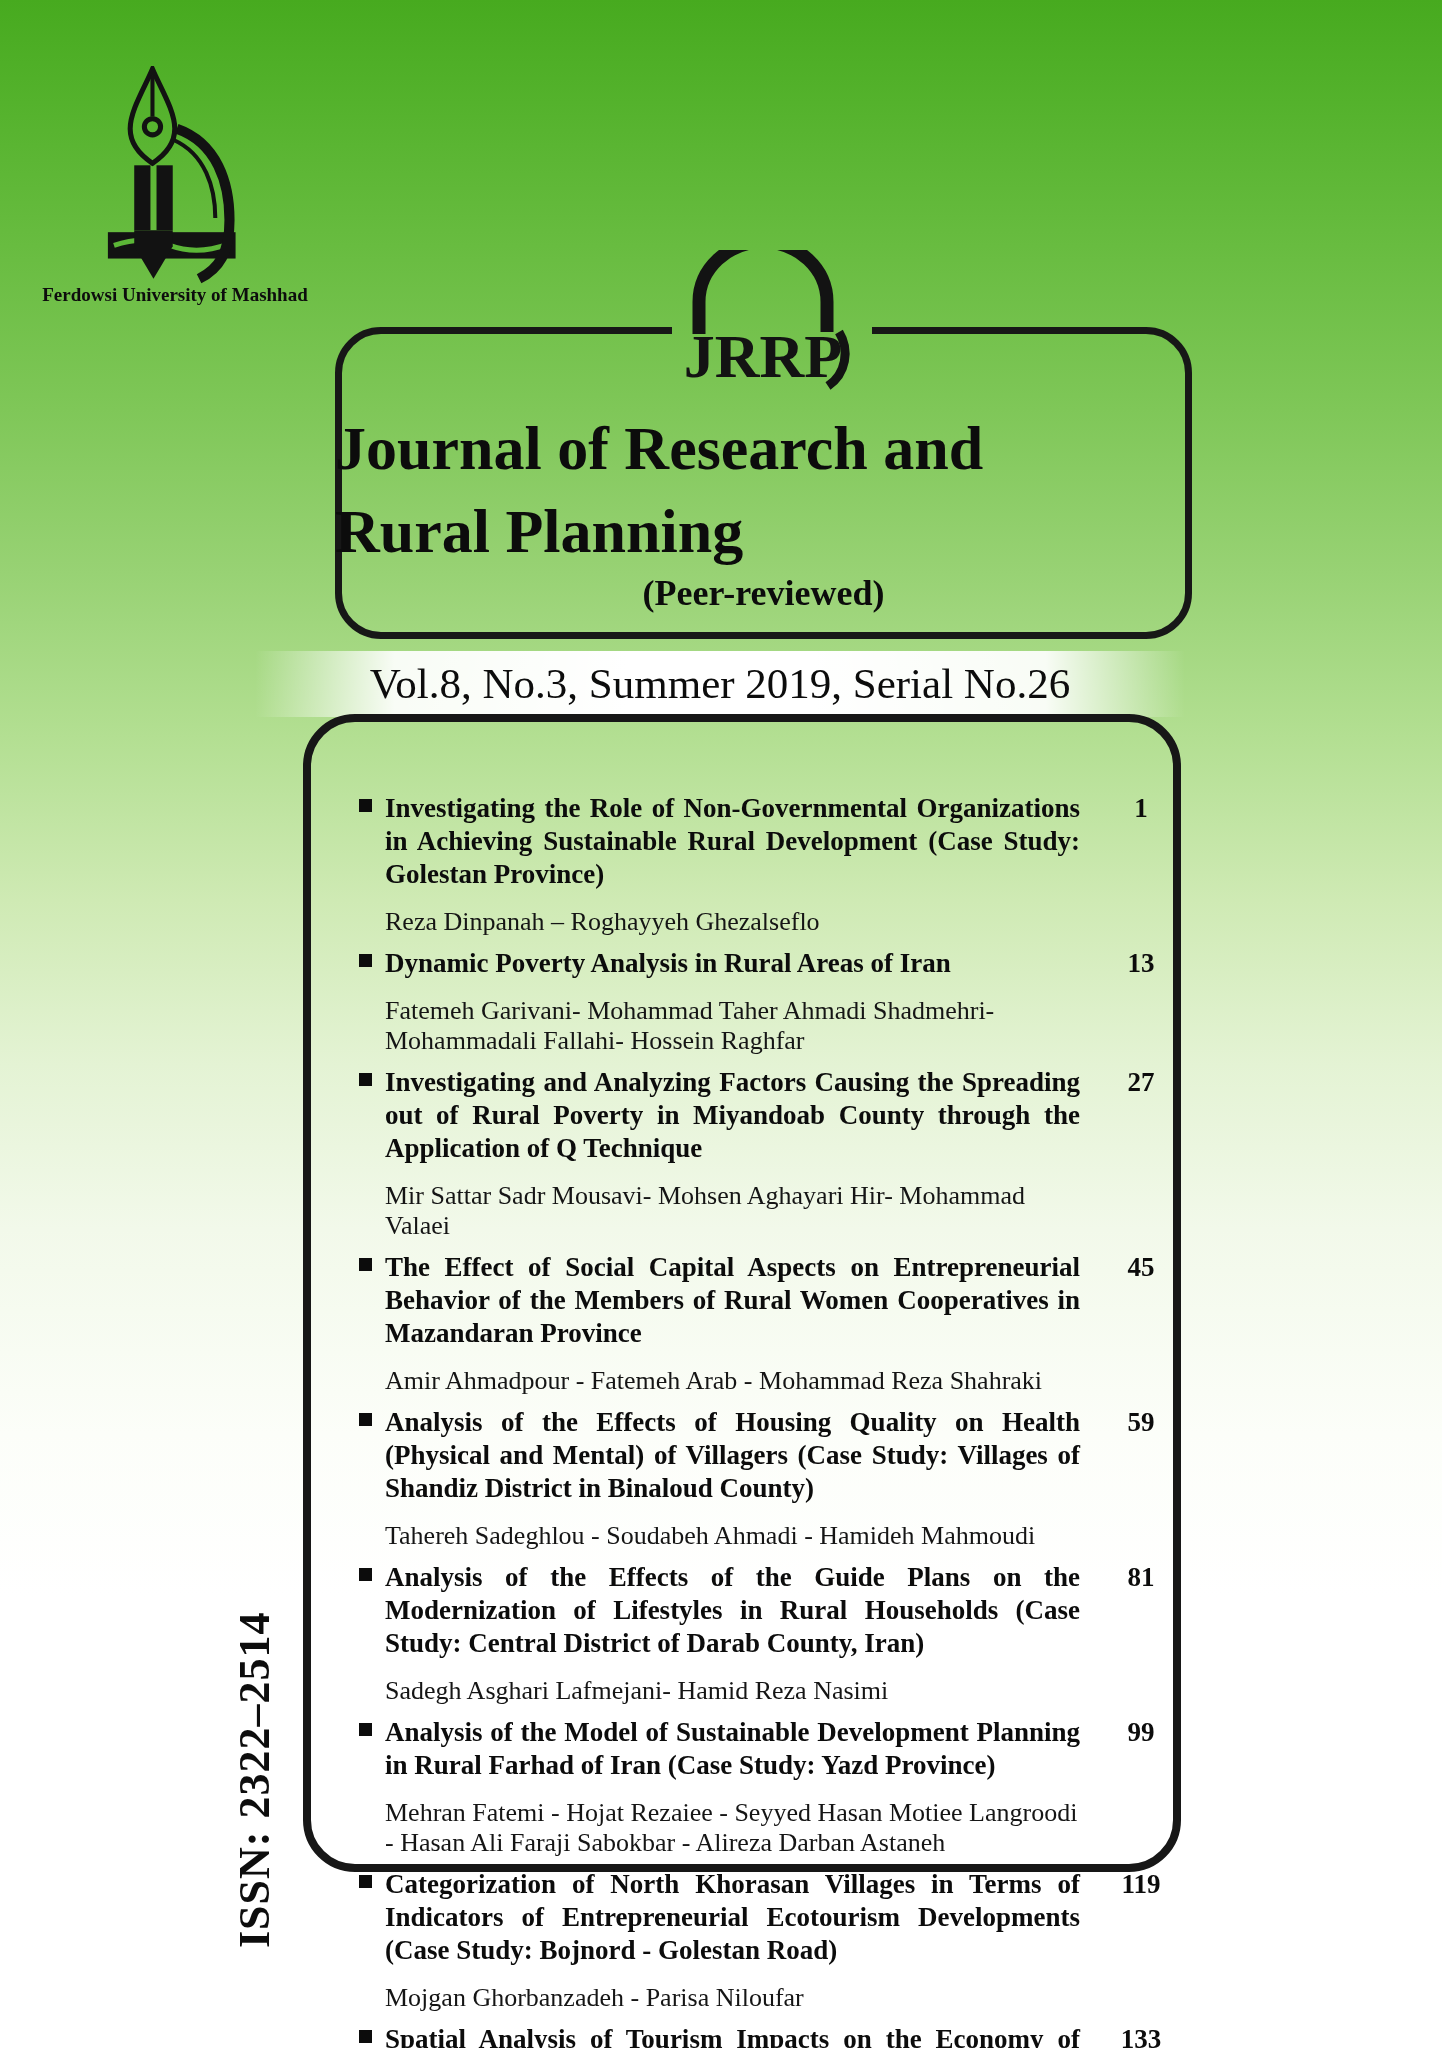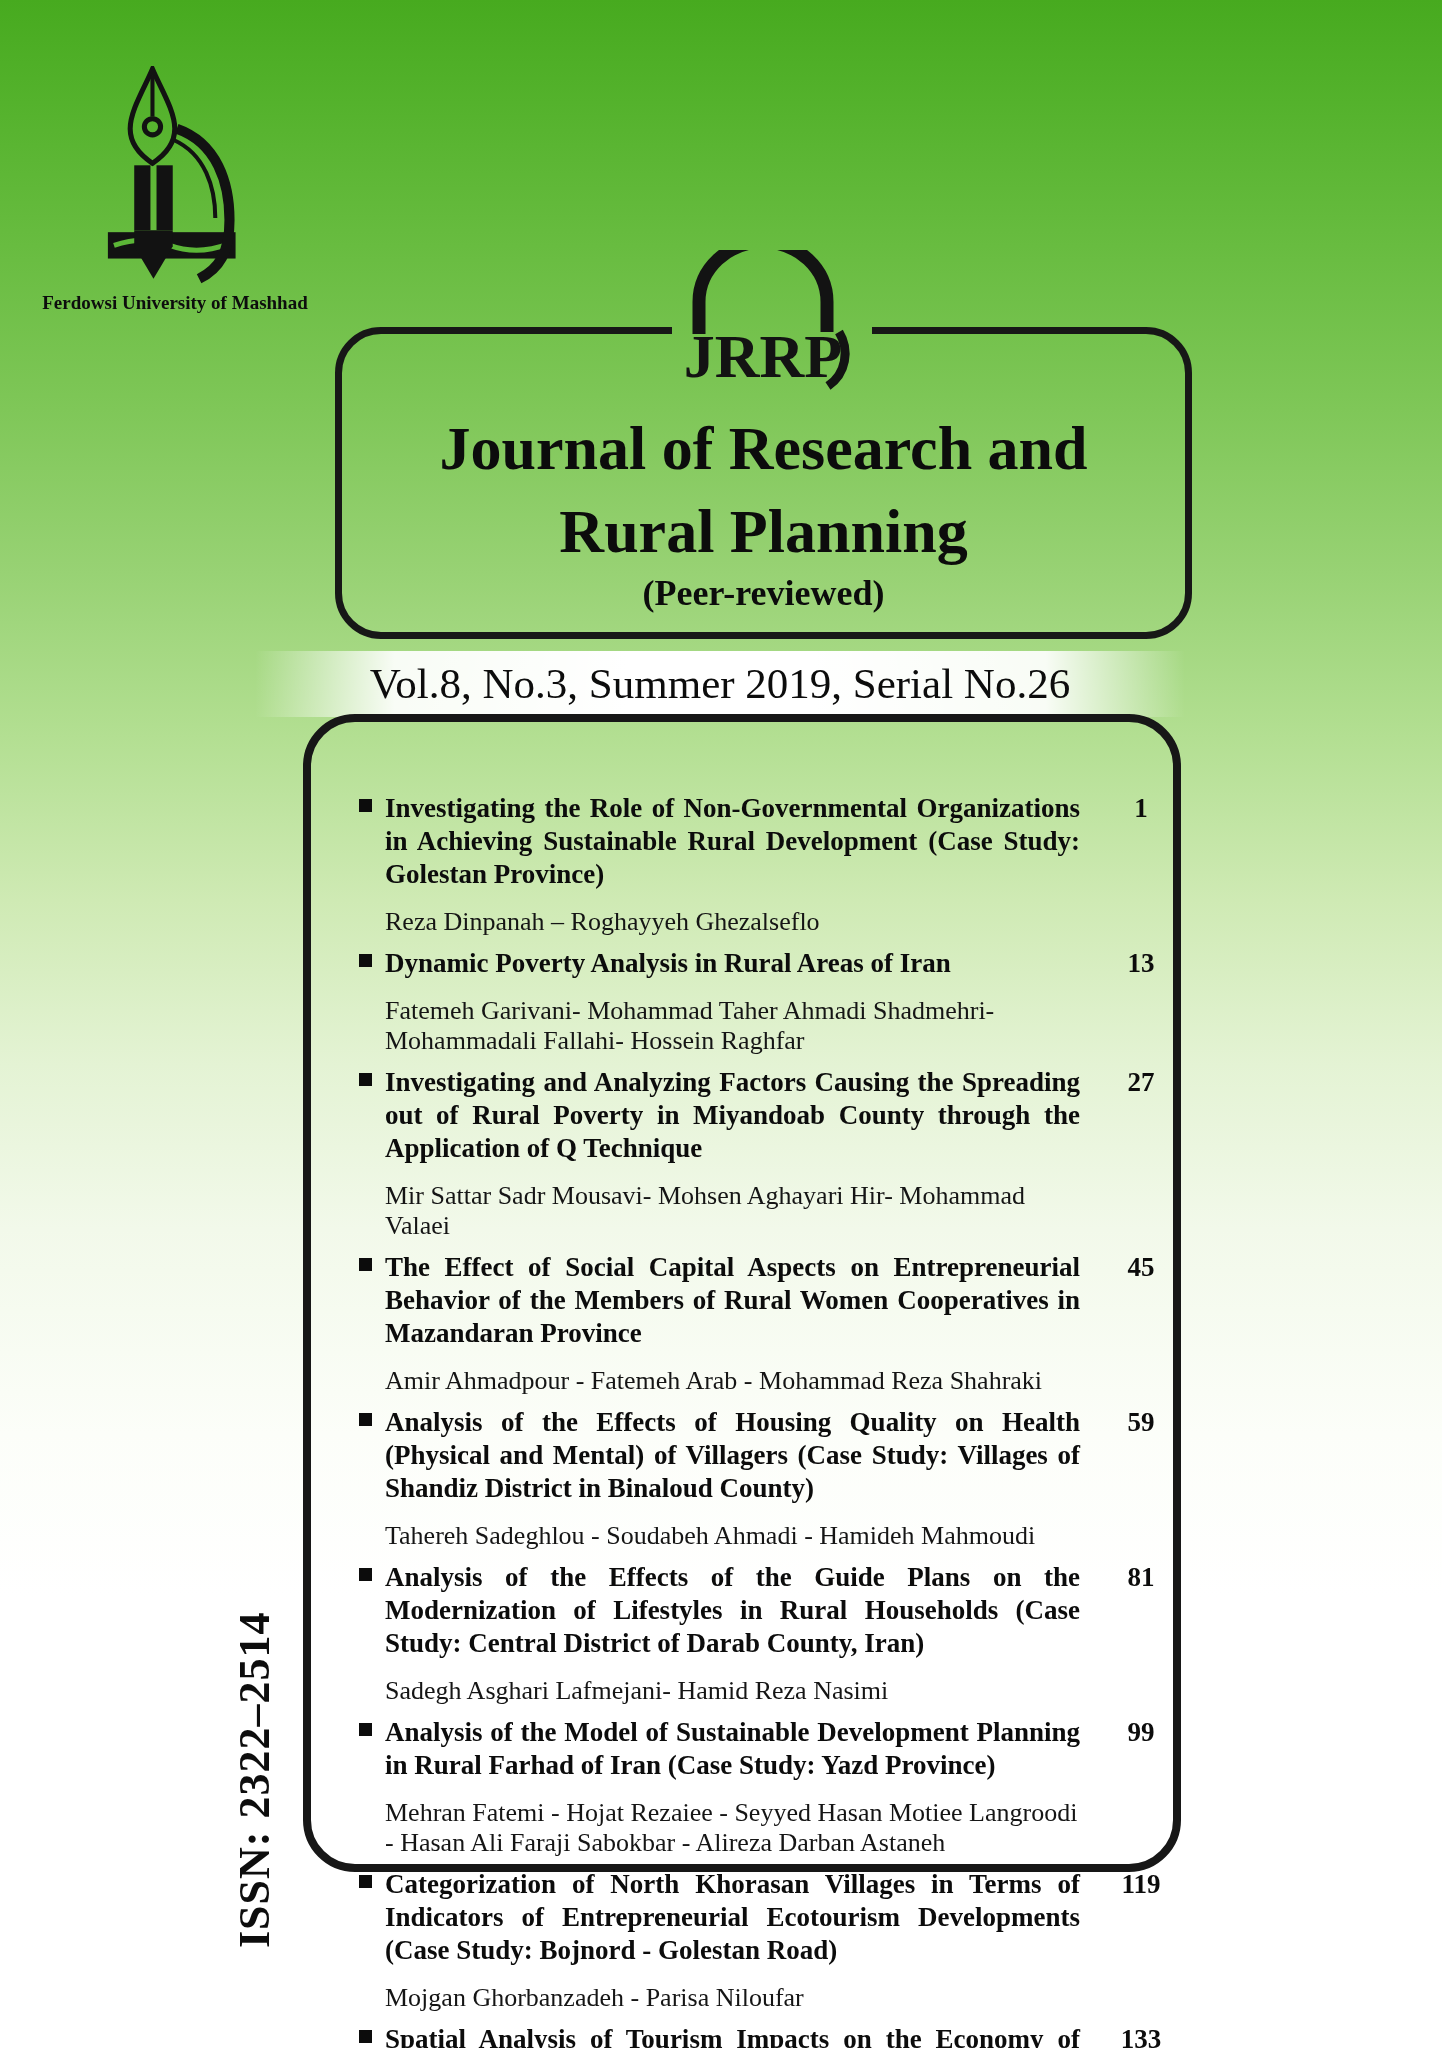--- a/index.html
+++ b/index.html
@@ -38,39 +38,39 @@
       #ffffff 78%,
       #ffffff 100%);
     background-size:1442px 2048px;
     background-repeat:no-repeat;
   }
   .abs{position:absolute;}
 
   
   .emblem{left:72px;top:66px;width:165px;height:228px;}
   .publisher-name{
-    left:28px;top:292px;width:294px;
+    left:28px;top:284px;width:294px;
     text-align:center;font-weight:bold;font-size:19px;line-height:22px;
     color:#0d0d0d;
   }
 
   
   .title-box{
     left:335px;top:327px;width:857px;height:312px;
     border:7px solid #171717;border-radius:46px;
     box-sizing:border-box;
   }
   .border-gap-cover{
     left:672px;top:318px;width:200px;height:25px;
     background-position:-672px -318px;
   }
   .monogram{left:660px;top:250px;width:215px;height:150px;}
 
   .journal-title{
-    left:335px;width:857px;text-align:center;
+    left:335px;width:857px;text-align:left;
     font-weight:bold;font-size:62px;line-height:70px;color:#0c0c0c;
   }
   .title-l1{top:413px;}
   .title-l2{top:496px;}
   .journal-subtitle{
     left:335px;top:572px;width:857px;text-align:center;
     font-weight:bold;font-size:36px;color:#0c0c0c;
   }
 
   

